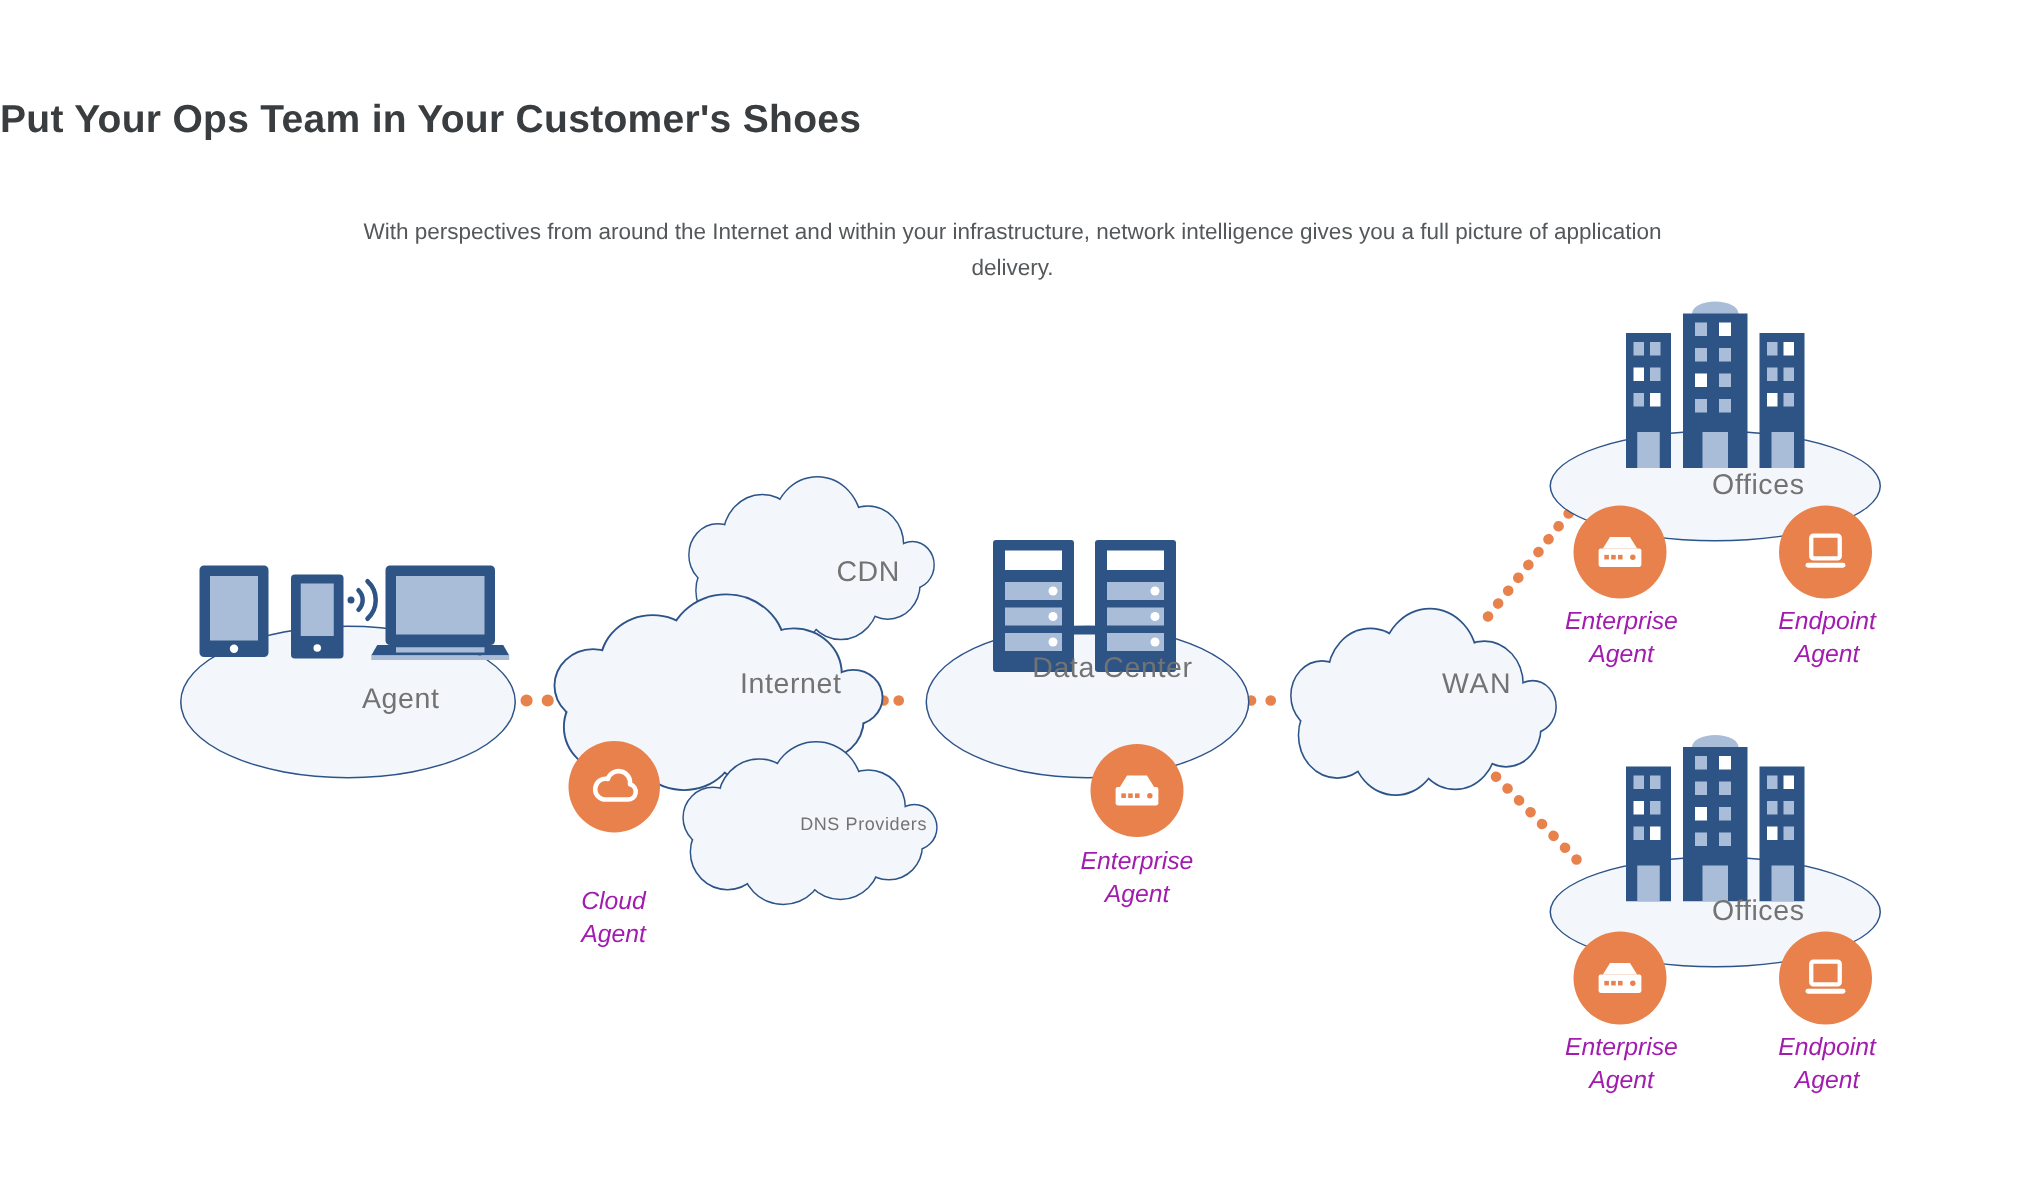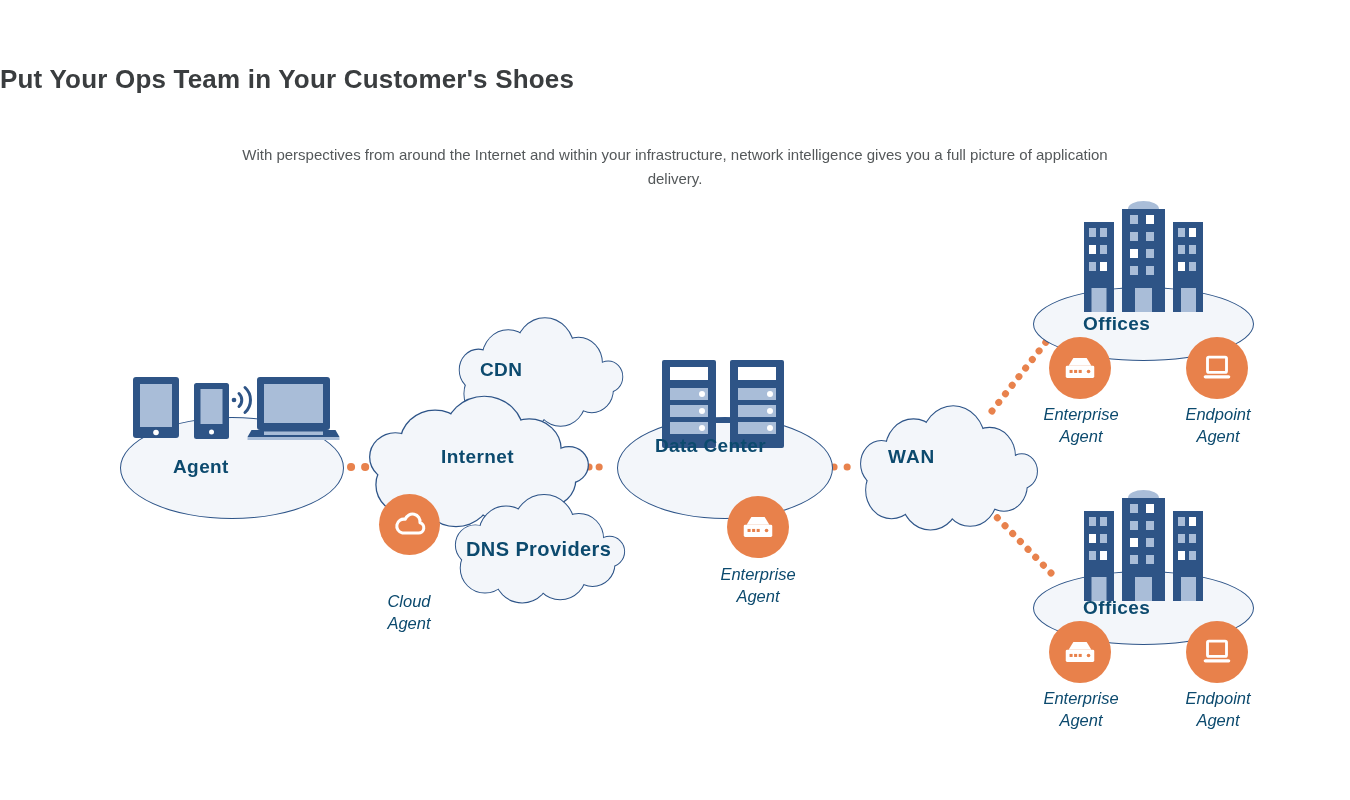--- a/index.html
+++ b/index.html
@@ -3,26 +3,26 @@
 <meta charset="utf-8">
 <style>
   html,body{margin:0;padding:0;background:#fff;}
   .page{position:relative;width:1350px;height:800px;background:#fff;overflow:hidden;
         font-family:"Liberation Sans", sans-serif;}
   .title{position:absolute;top:64px;left:0;width:1350px;text-align:left;
          font-size:26px;font-weight:700;color:#3a3d3f;letter-spacing:.2px;}
   .subtitle{position:absolute;top:111px;left:225px;width:900px;text-align:center;
             font-size:15px;line-height:24px;color:#54585a;margin-top:32px;}
   .ellipse{position:absolute;border-radius:50%;background:#f3f6fa;border:1.5px solid #2d5488;box-sizing:border-box;}
-  .node-label{position:absolute;text-align:left;font-size:19px;font-weight:700;
-              color:#0c4a6e;letter-spacing:.4px;line-height:24px;}
+  .node-label{position:absolute;text-align:right;font-size:19px;font-weight:400;
+              color:#737373;letter-spacing:.4px;line-height:24px;}
   .agent-circle{position:absolute;width:62px;height:62px;border-radius:50%;background:#e8814b;
                 display:flex;align-items:center;justify-content:center;}
   .agent-label{position:absolute;text-align:center;font-size:16.5px;font-style:italic;
-               color:#0c4a6e;line-height:21.5px;font-weight:500;}
+               color:#a21caf;line-height:21.5px;font-weight:500;}
   .abs{position:absolute;}
   svg{display:block;}
 </style>
 </head>
 <body>
 
 <div class="page">
 
   <svg width="0" height="0" style="position:absolute" aria-hidden="true">
     <defs>
@@ -98,23 +98,23 @@
     </svg>
 
   <svg class="abs" style="left:364px;top:386px" width="230" height="148" viewBox="0 0 220 150" preserveAspectRatio="none">
       <use href="#cloudBase"></use>
     </svg>
 
   <svg class="abs" style="left:451px;top:486px" width="178" height="123" viewBox="0 0 220 150" preserveAspectRatio="none">
       <use href="#cloudBase"></use>
     </svg>
 
-  <div class="node-label" style="left:480px;top:358px;width:120px">CDN</div>
+  <div class="node-label" style="left:480px;top:370px;width:120px">CDN</div>
   <div class="node-label" style="left:441px;top:445px;width:120px">Internet</div>
-  <div class="node-label" style="left:466px;top:537px;width:152px;font-size:20px">DNS Providers</div>
+  <div class="node-label" style="left:466px;top:537px;width:152px;font-size:12px">DNS Providers</div>
 
   <div class="agent-circle" style="left:379px;top:494px;width:61px;height:61px">
     <svg width="38" height="29" viewBox="0 0 40 30">
       <path d="M 12 24 H 29 A 5.5 5.5 0 0 0 30.5 13.2 A 8 8 0 0 0 15 9.5 A 6.5 6.5 0 0 0 12 24 Z" stroke="#fff" stroke-width="3.2" fill="none" stroke-linejoin="round"></path>
     </svg>
   </div>
   <div class="agent-label" style="left:369px;top:591px;width:80px">Cloud Agent</div>
 
   <div class="ellipse" style="left:617px;top:417px;width:216px;height:102px"></div>
   <svg class="abs" style="left:662px;top:360px" width="122" height="88" viewBox="0 0 122 88">

